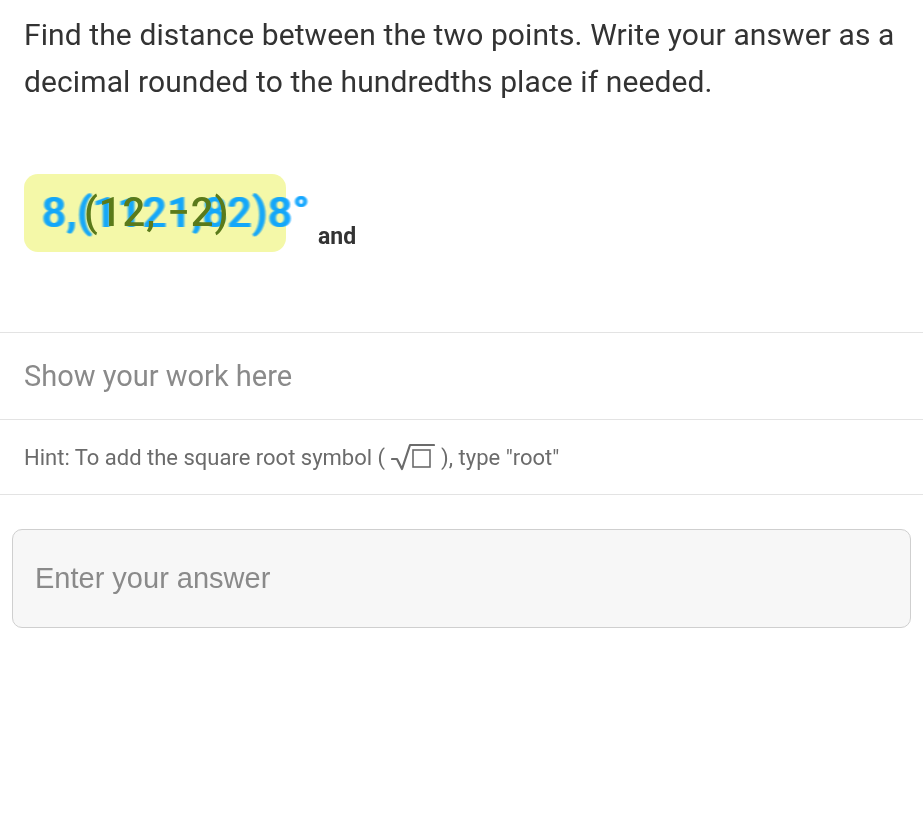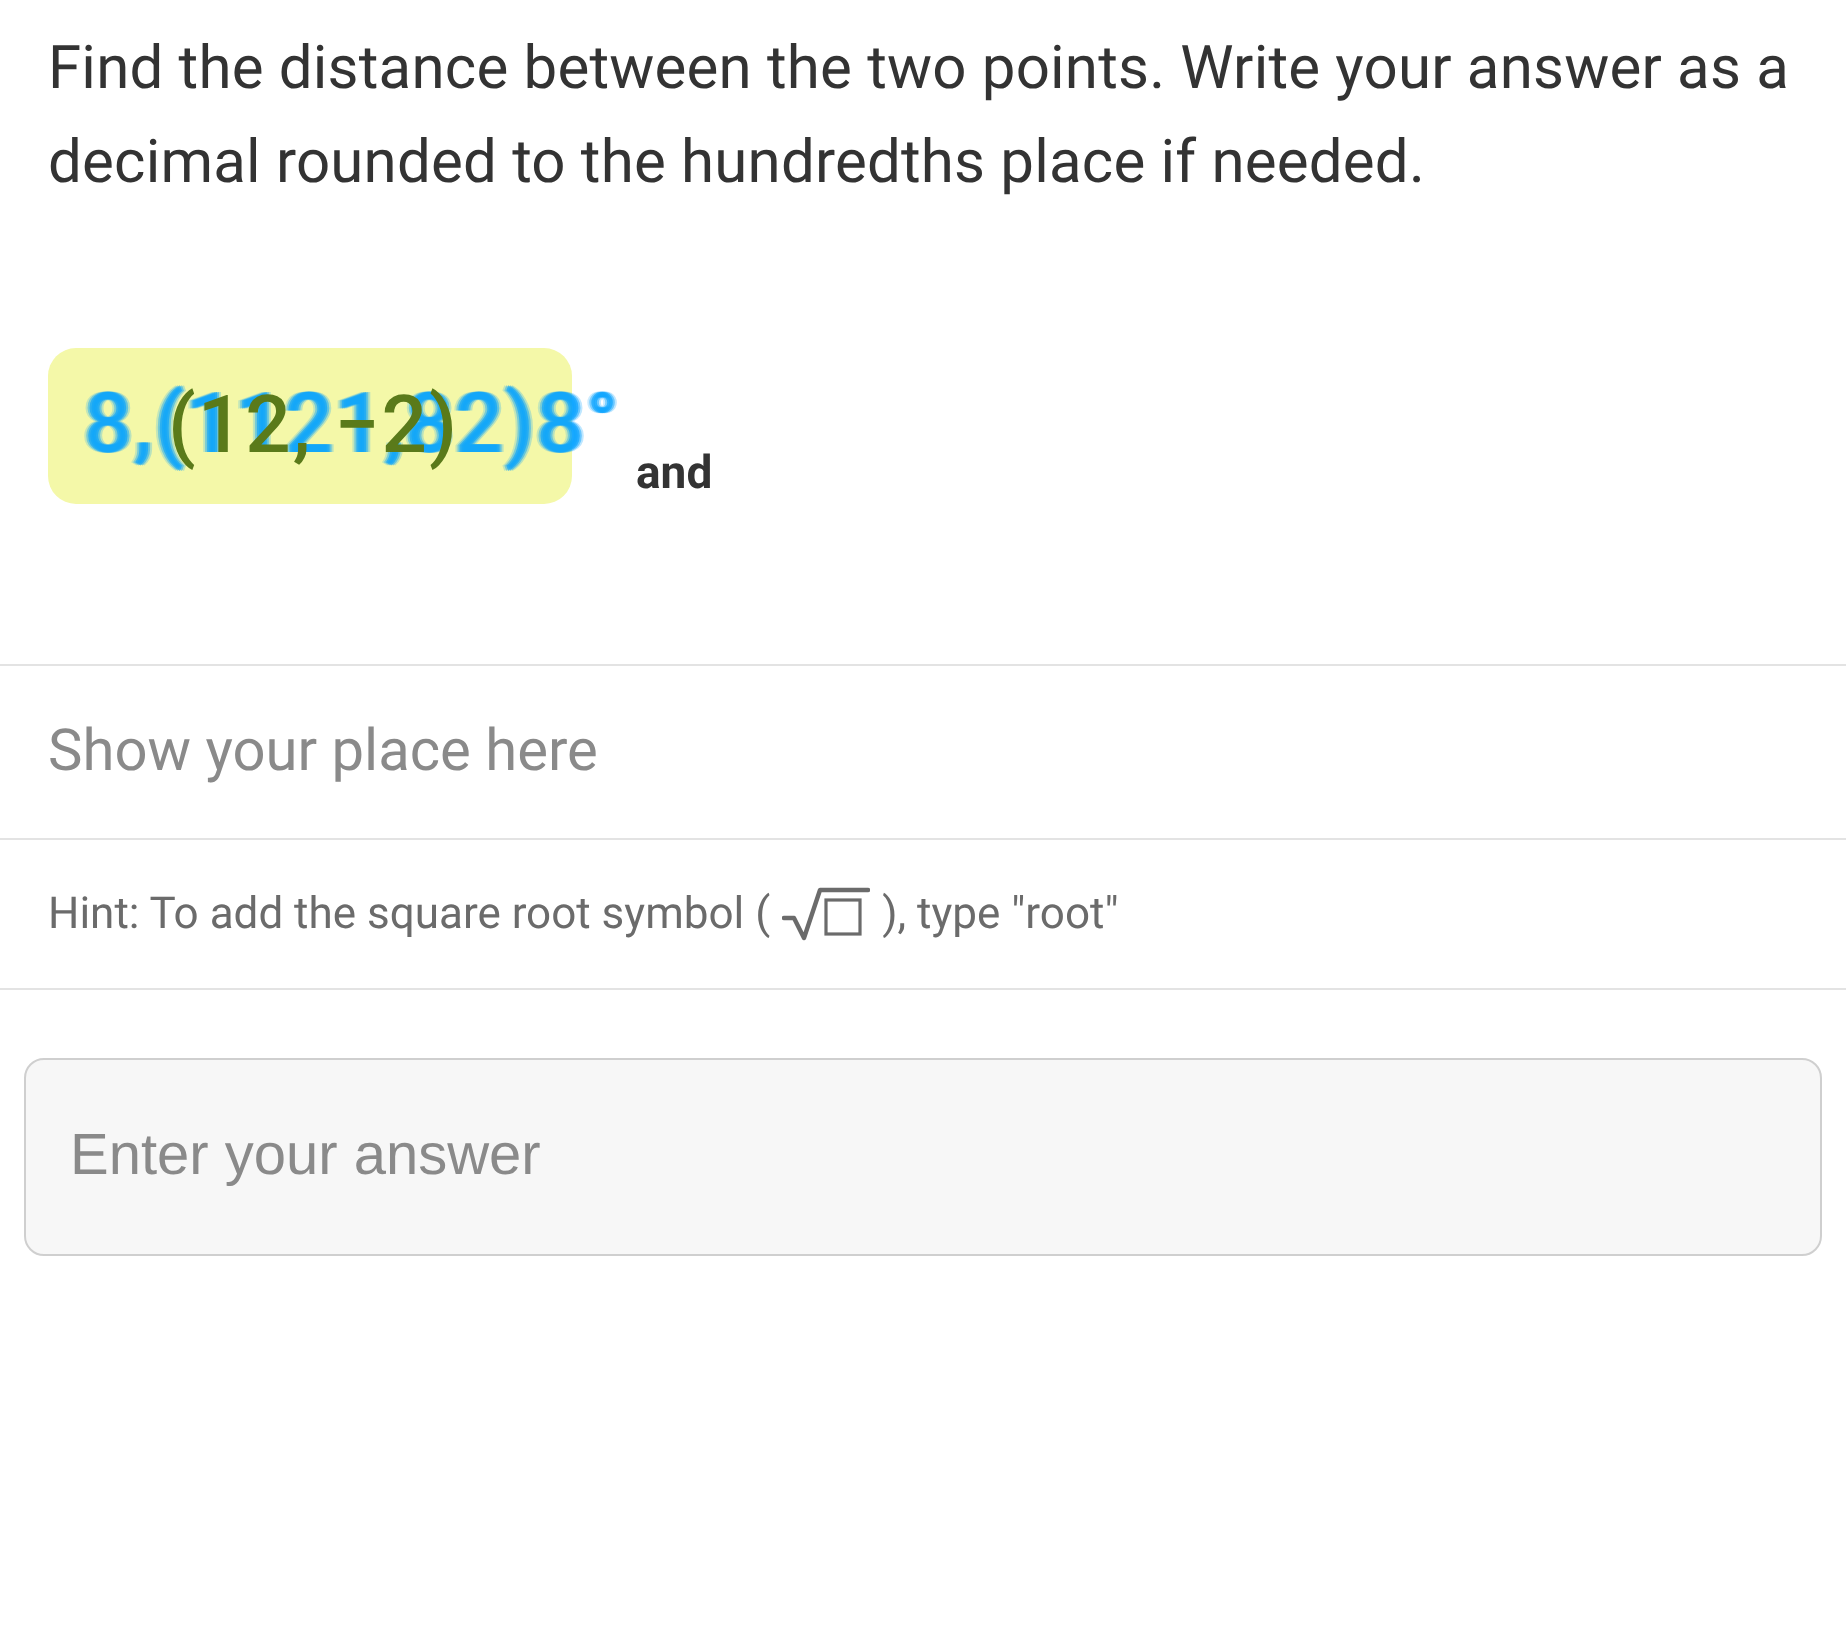--- a/index.html
+++ b/index.html
@@ -121,21 +121,21 @@
       <span class="overlay">
         <span class="layer layer-base">8,(1121,82)8°</span>
         <span class="layer layer-top" style="left:42px; font-size:40px;">(12, −2)</span>
       </span>
     </div>
     <span class="and">and</span>
   </div>
 </div>
 
 <hr class="hr">
-<div class="work-area">Show your place here</div>
+<div class="work-area">Show your work here</div>
 <hr class="hr">
 <div class="hint-area">
   <span>Hint: To add the square root symbol (</span>
   <span class="root-sym">
     <svg width="44" height="30" viewBox="0 0 44 30">
       <path d="M1 17 L6 17 L11 27 L19 3 L43 3" fill="none" stroke="#6b6b6b" stroke-width="2.2" stroke-linejoin="round" stroke-linecap="round"></path>
       <rect x="22" y="8" width="17" height="17" fill="none" stroke="#6b6b6b" stroke-width="1.6"></rect>
     </svg>
   </span>
   <span>), type "root"</span>

